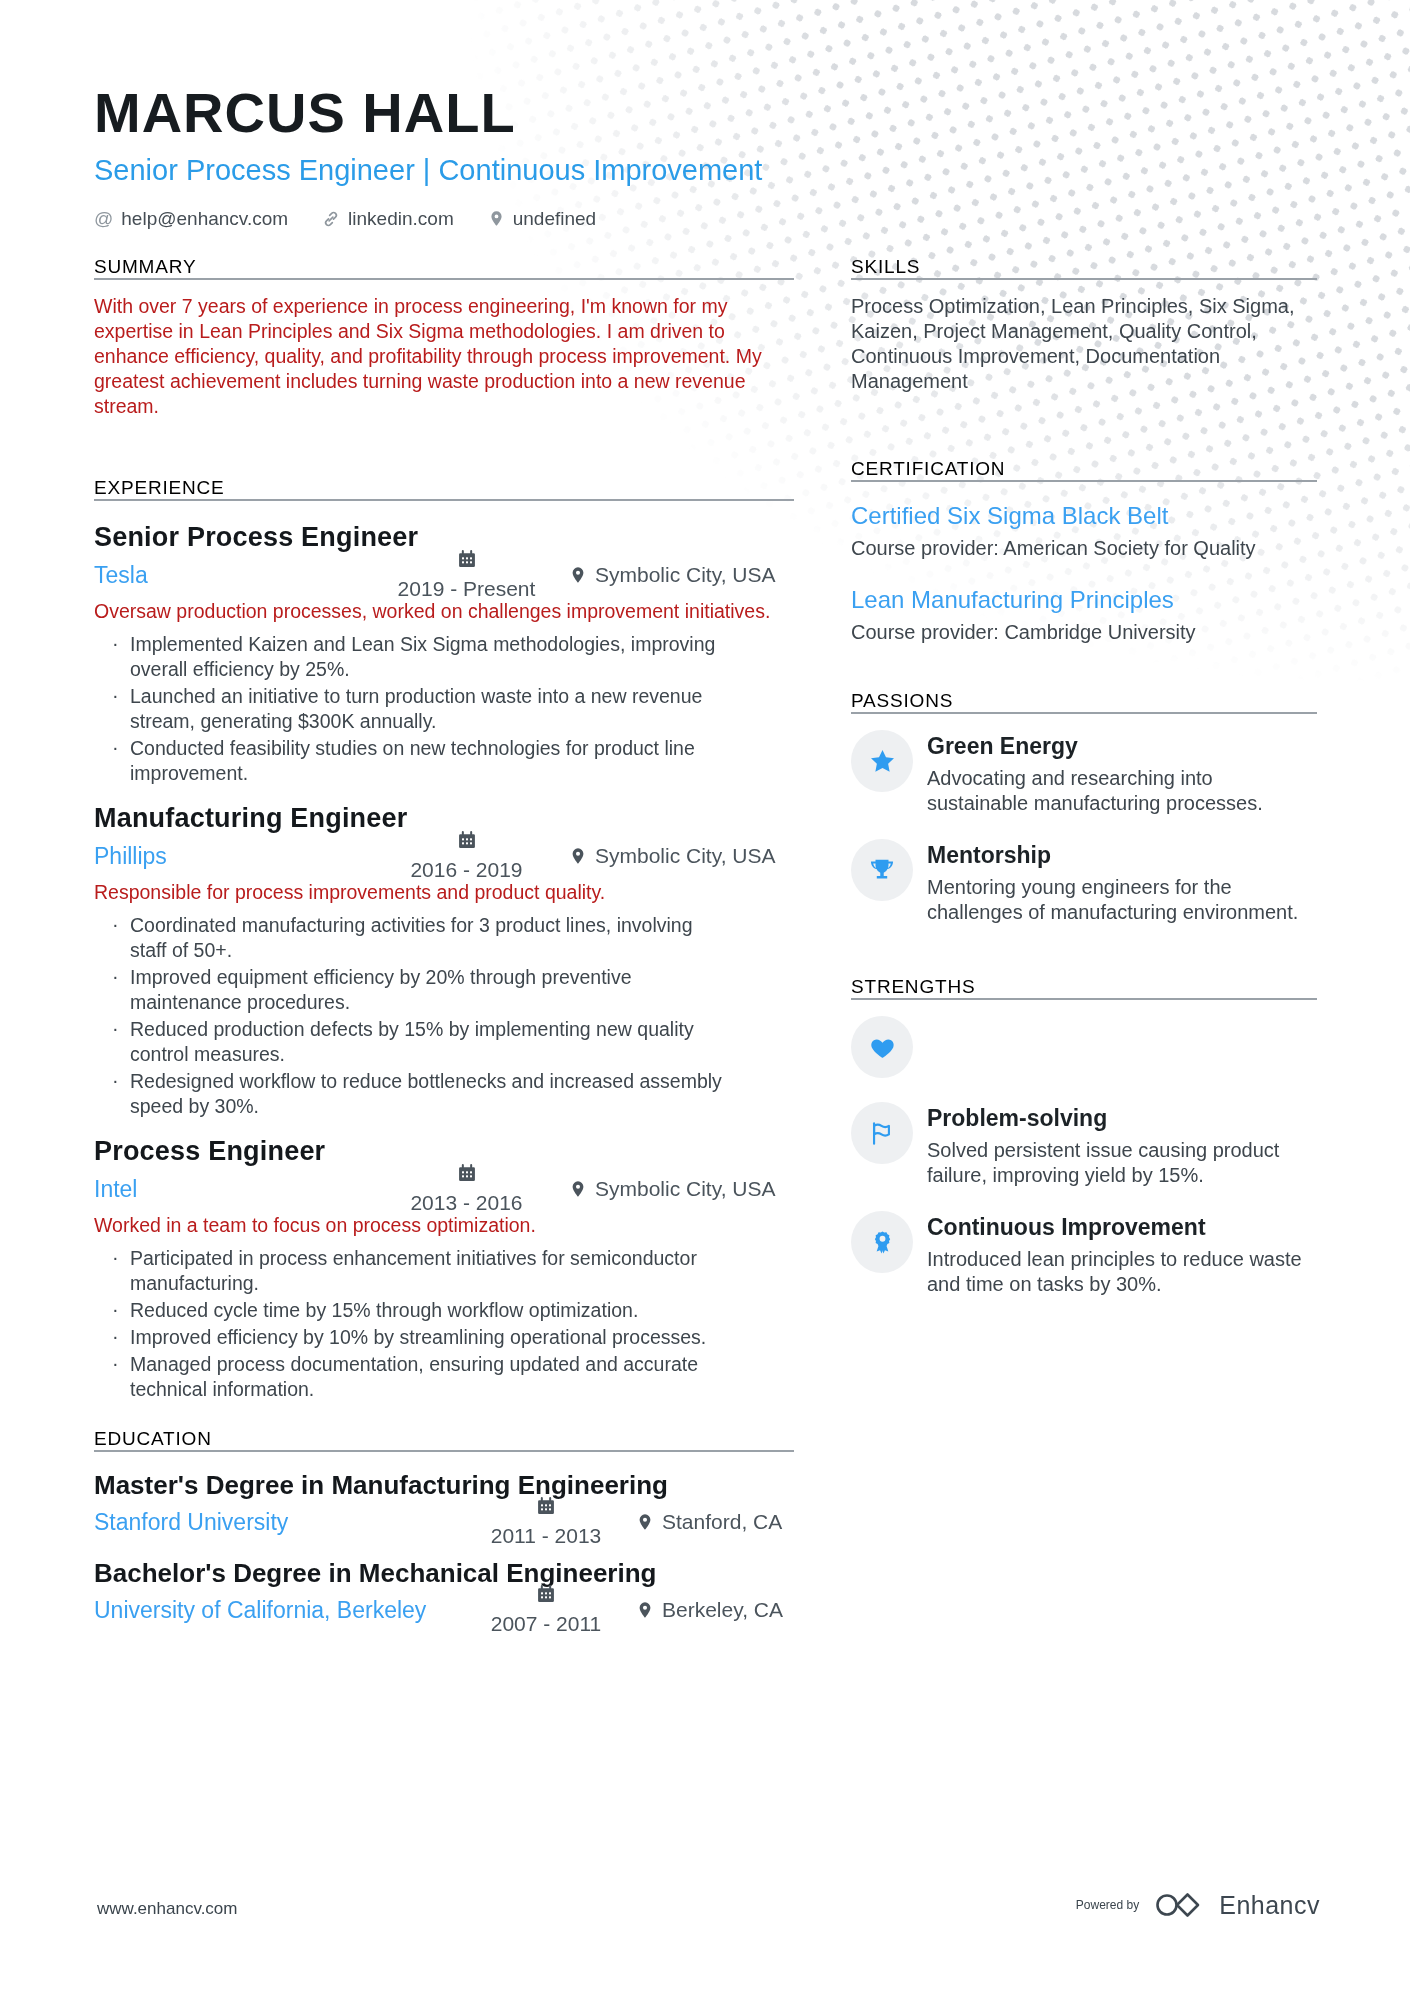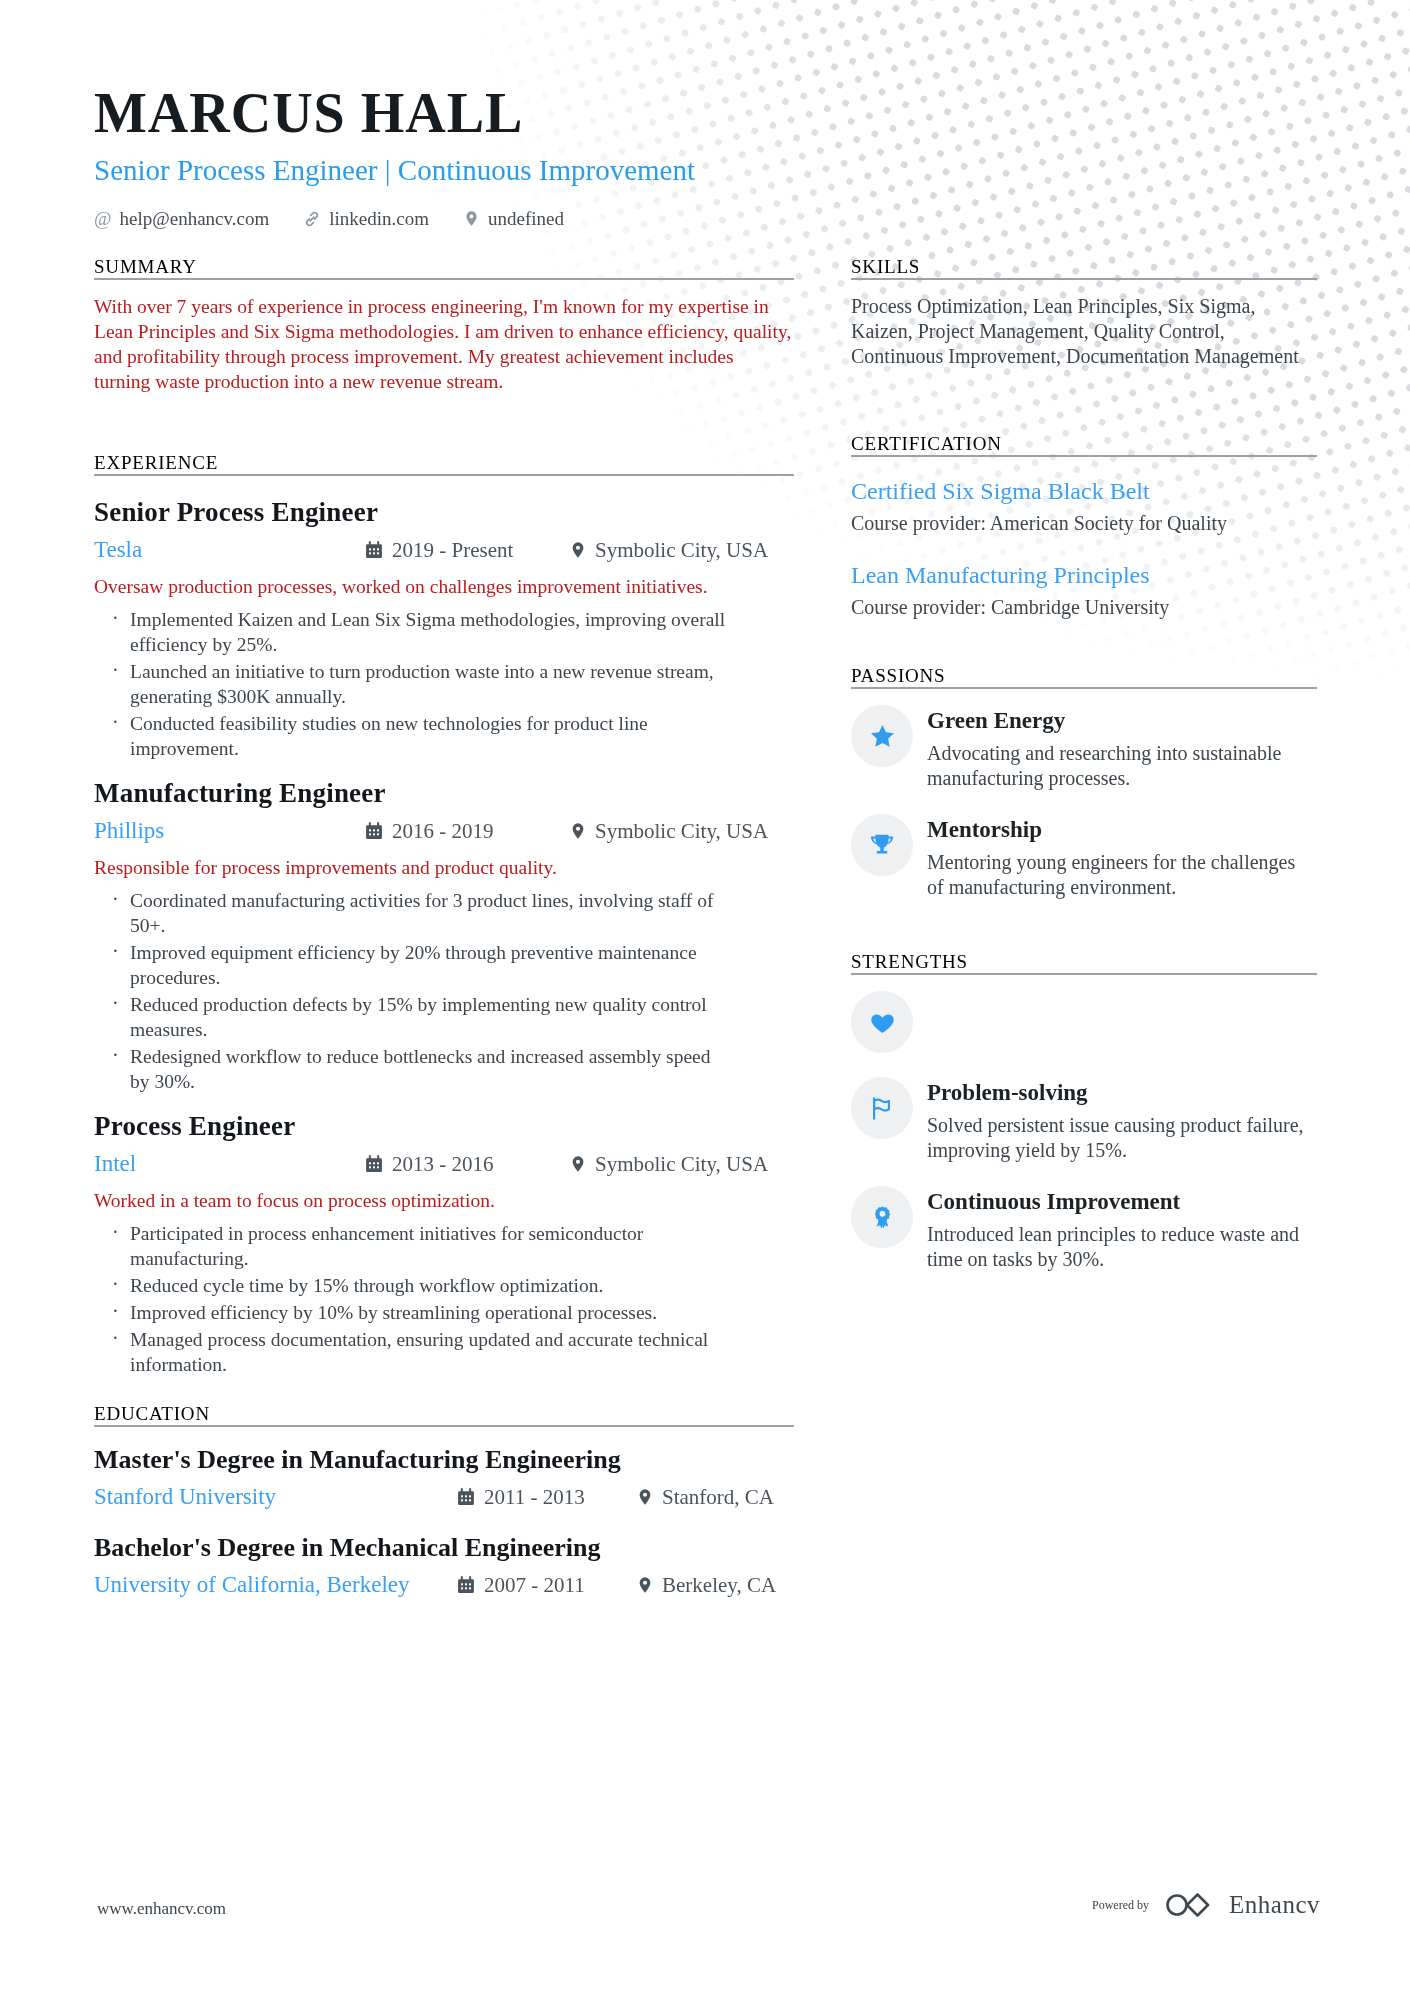--- a/index.html
+++ b/index.html
@@ -1,19 +1,19 @@
 <!DOCTYPE html>
 <html><head>
 <meta charset="utf-8">
 <style>
   html,body{margin:0;padding:0;background:#e8e8e8;}
   .page{
     position:relative;width:1410px;height:1995px;margin:0 auto;
     background:#ffffff;overflow:hidden;
-    font-family:Liberation Serif, serif;
+    font-family:Liberation Sans, sans-serif;
     color:#3e464d;
   }
   
   .dots-wrap{
     position:absolute;left:430px;top:0;width:980px;height:900px;overflow:hidden;
     -webkit-mask-image:radial-gradient(ellipse 120% 100% at 95% 0%,#000 45%,rgba(0,0,0,0) 76%);
             mask-image:radial-gradient(ellipse 120% 100% at 95% 0%,#000 45%,rgba(0,0,0,0) 76%);
     pointer-events:none;
   }
   .dots{
@@ -45,21 +45,21 @@
   .summary-text{margin-top:14px;}
 
   
   .sec-exp{margin-top:58px;}
   .job{margin-top:20px;}
   .job + .job{margin-top:16px;}
   .job-title{font-size:27px;font-weight:700;color:#14181c;line-height:32px;letter-spacing:.2px;}
   .meta-row{margin-top:8px;display:flex;align-items:center;height:28px;}
   .company{flex:1;font-size:23px;color:#3aa0f1;}
   .meta-date,.meta-loc{display:flex;align-items:center;gap:8px;font-size:21px;color:#4b545c;}
-  .meta-date{width:205px;}
+  .meta-date{width:205px;flex-direction:column;}
   .meta-loc{width:225px;}
   .edu .meta-date{width:180px;}
   .edu .meta-loc{width:158px;}
   .meta-ic{color:#4b545c;display:inline-flex;}
   .job-summary{margin-top:10px;}
   .bullets{margin:8px 0 0 0;padding:0;list-style:none;}
   .bullets li{
     position:relative;padding-left:36px;margin-top:2px;
     font-size:19.5px;line-height:25px;color:#3e464d;max-width:600px;
   }

